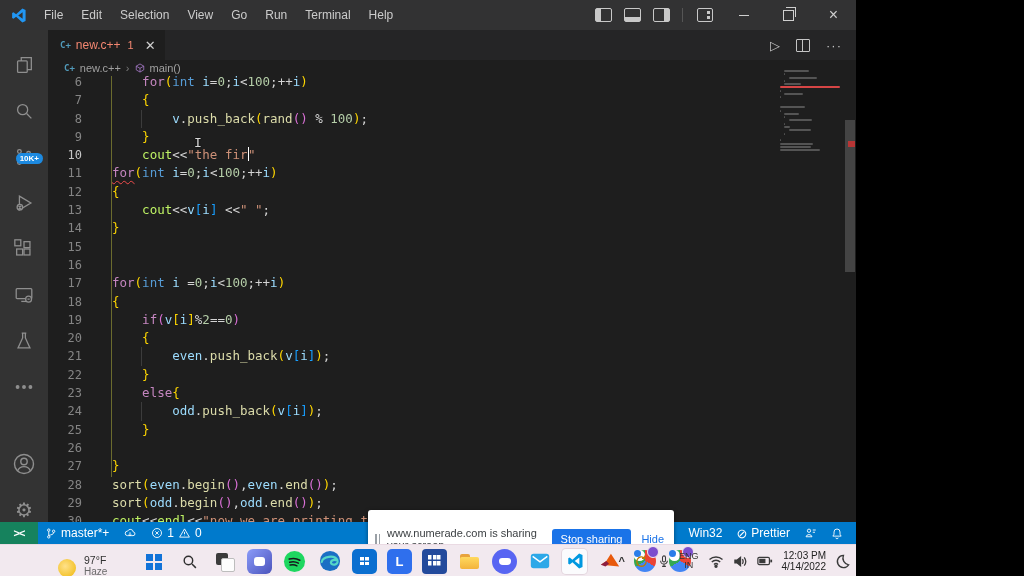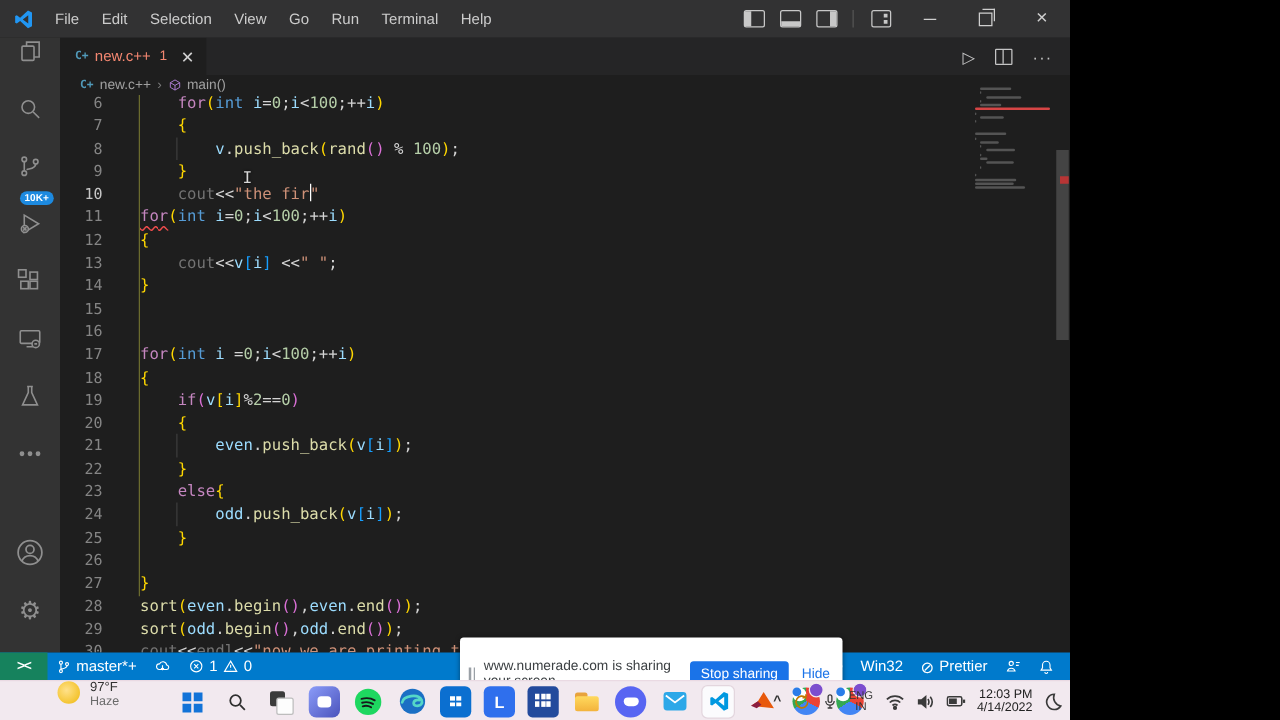--- a/index.html
+++ b/index.html
@@ -22,21 +22,21 @@
   .lt-custom::before{content:"";position:absolute;right:2px;top:2px;width:3px;height:3px;background:#c8c8c8;}
   .lt-custom::after{content:"";position:absolute;right:2px;bottom:2px;width:3px;height:3px;background:#c8c8c8;}
   .win-btn{width:45px;height:30px;display:flex;align-items:center;justify-content:center;color:#cfcfcf;}
   .ic-min{width:10px;height:1px;background:#cfcfcf;}
   .ic-restore{width:9px;height:9px;border:1px solid #cfcfcf;position:relative;}
   .ic-restore::before{content:"";position:absolute;left:2px;top:-4px;width:9px;height:9px;border:1px solid #cfcfcf;border-left:none;border-bottom:none;}
   .ic-close{font-size:16px;line-height:16px;}
   
   .activitybar{position:absolute;top:30px;left:0;width:48px;bottom:54px;background:#333333;display:flex;
                flex-direction:column;align-items:center;z-index:4;}
-  .ab-item{width:48px;height:46px;display:flex;align-items:flex-start;justify-content:center;position:relative;color:#898989;}
+  .ab-item{width:48px;height:46px;display:flex;align-items:flex-end;justify-content:center;position:relative;color:#898989;}
   .ab-item svg{stroke:#8f8f8f;fill:none;stroke-width:1.4;}
   .ab-badge{position:absolute;bottom:4px;right:5px;background:#1d8ae0;color:#fff;font-size:8px;font-weight:bold;
             border-radius:8px;padding:1px 4px;line-height:9px;}
   .ab-spacer{margin-top:auto;}
   .gear-glyph{font-size:20px;color:#8f8f8f;}
   
   .tabbar{position:absolute;left:48px;right:0;top:30px;height:30px;background:#252526;display:flex;align-items:stretch;z-index:3;}
   .tab{background:#1e1e1e;display:flex;align-items:center;padding:0 9px 0 12px;gap:5px;}
   .cpp-icon{color:#519aba;font-weight:bold;font-size:9px;font-family:"DejaVu Sans Mono",monospace;}
   .tab-label{color:#f48771;font-size:12px;}
@@ -54,21 +54,21 @@
   .cube-icon{width:10px;height:10px;}
   
   .codearea{position:absolute;left:48px;top:76px;right:0;bottom:54px;overflow:hidden;background:#1e1e1e;}
   .gutter{position:absolute;left:0;top:-3px;width:34px;text-align:right;color:#858585;
           font-family:"DejaVu Sans Mono",monospace;font-size:12px;}
   .gutter .ln{height:18.3px;line-height:18.3px;}
   .gutter .ln.active{color:#c6c6c6;}
   .code-lines{position:absolute;left:64px;top:-3px;right:64px;font-family:"DejaVu Sans Mono",monospace;
               font-size:12.5px;white-space:pre;color:#d4d4d4;}
   .row{height:18.3px;line-height:18.3px;position:relative;}
-  .tk-pln{color:#737373}.tk-kw{color:#c586c0}.tk-ty{color:#569cd6}.tk-vr{color:#9cdcfe}
+  .tk-pln{color:#bef264}.tk-kw{color:#c586c0}.tk-ty{color:#569cd6}.tk-vr{color:#9cdcfe}
   .tk-fn{color:#dcdcaa}.tk-nm{color:#b5cea8}.tk-st{color:#ce9178}.tk-op{color:#d4d4d4}
   .tk-b1{color:#ffd700}.tk-b2{color:#da70d6}.tk-b3{color:#179fff}
   .tk-kwe{color:#c586c0;text-decoration:underline wavy #f14c4c 1px;text-underline-offset:3px;}
   .tk-caret{display:inline-block;width:1.5px;height:14px;background:#ffffff;vertical-align:-2px;margin-right:-1px;}
   .bracket-guide{position:absolute;left:63px;top:0;width:1px;height:401px;background:#6b6b2e;}
   .g4{position:absolute;left:29px;top:0;bottom:0;width:1px;background:#3c3c3c;}
   .mouse-ibeam{position:absolute;left:194px;top:135px;z-index:8;color:#d8d8d8;
                font:13px "DejaVu Sans Mono",monospace;text-shadow:0 0 2px #000;}
   
   .minimap{position:absolute;right:14px;top:70px;width:62px;z-index:4;}
@@ -90,21 +90,21 @@
   .banner{position:absolute;left:368px;top:510px;width:292px;height:26px;background:#ffffff;border-radius:3px;
           box-shadow:0 1px 4px rgba(0,0,0,.45);display:flex;align-items:center;gap:7px;padding:16px 7px;
           font-size:11px;color:#3c4043;z-index:20;}
   .drag-dots{display:flex;gap:2px;}
   .drag-dots i{width:1.5px;height:11px;background:#9aa0a6;}
   .banner-btn{background:#1a73e8;color:#fff;border-radius:3px;padding:4px 9px;font-size:11px;white-space:nowrap;}
   .banner-hide{color:#1a73e8;padding:0 3px;}
   
   .taskbar{position:absolute;left:0;right:0;top:544px;height:32px;background:#f2e9ef;border-top:1px solid #eadae3;
            z-index:30;}
-  .weather{position:absolute;left:46px;top:0;height:32px;display:flex;align-items:flex-start;gap:8px;}
+  .weather{position:absolute;left:58px;top:0;height:32px;display:flex;align-items:flex-end;gap:8px;}
   .sun{width:18px;height:18px;border-radius:50%;background:radial-gradient(circle at 40% 40%,#ffe18a,#f4c430 70%,#e0a800);}
   .weather-text{display:flex;flex-direction:column;line-height:11px;}
   .weather-temp{font-size:10.5px;color:#323232;}
   .weather-cond{font-size:10px;color:#6a6a6a;}
   .apps{position:absolute;left:50%;top:0;height:32px;transform:translateX(-52%);display:flex;align-items:center;gap:10px;}
   .app{width:25px;height:25px;border-radius:4px;display:flex;align-items:center;justify-content:center;position:relative;flex:0 0 auto;}
   .app-start{background-image:linear-gradient(#1273d8,#1273d8),linear-gradient(#1273d8,#1273d8),
              linear-gradient(#1273d8,#1273d8),linear-gradient(#1273d8,#1273d8);
              background-size:7px 7px;background-position:4px 5px,13px 5px,4px 14px,13px 14px;background-repeat:no-repeat;}
   .app-taskview::before{content:"";position:absolute;left:4px;top:4px;width:12px;height:12px;background:#3b3b3b;border-radius:2px;}

